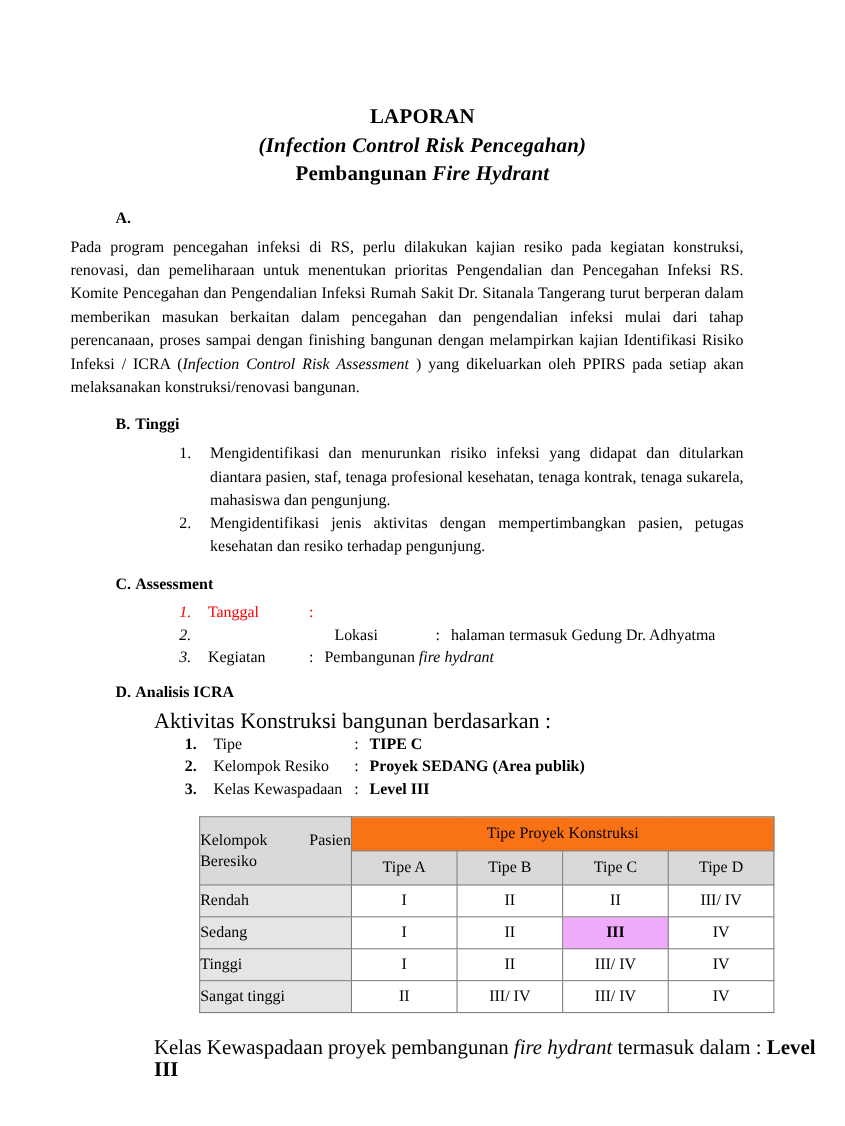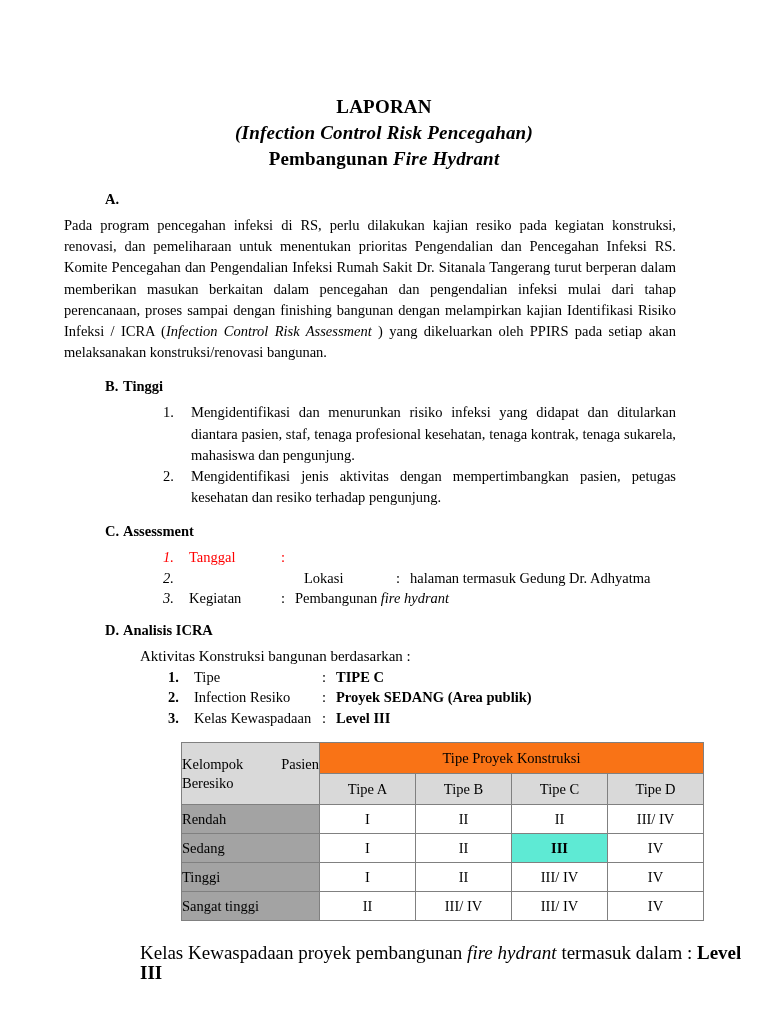--- a/index.html
+++ b/index.html
@@ -117,21 +117,21 @@
   .planlist .pval { flex: 1 1 auto; }
   .planlist .pval .ital { font-style: italic; }
   .planlist .prow.red { color: #FF0000; }
   .planlist .prow.shift .plabel {
     margin-left: 115px;
   }
 
   
   .sub-intro {
     margin-left: 140px;
-    font-size: 15px;
+    font-size: 20px;
     line-height: 21px;
   }
   .anlist {
     margin-left: 168px;
     font-size: 14.5px;
     line-height: 20.5px;
   }
   .anlist .arow {
     display: flex;
     align-items: baseline;
@@ -192,32 +192,32 @@
     background: #f97316;
     text-align: center;
     height: 30px;
   }
   td.hdr-col {
     background: #D9D9D9;
     text-align: center;
     height: 30px;
   }
   td.rowlabel {
-    background: #a3a3a3;
+    background: #e5e5e5;
     text-align: left;
     padding: 6px 8px;
     height: 26px;
   }
   td.cell {
     background: #FFFFFF;
     text-align: center;
     height: 28px;
   }
   td.cell.hl {
-    background: #5eead4;
+    background: #f0abfc;
     font-weight: bold;
   }
 
   
   .footnote {
     margin-left: 140px;
     margin-top: 22px;
     font-size: 19px;
     line-height: 20px;
   }
@@ -317,21 +317,21 @@
 
       <div class="arow">
         <span class="anum">1.</span>
         <span class="alabel">Tipe</span>
         <span class="acolon">:</span>
         <span class="aval">TIPE C</span>
       </div>
 
       <div class="arow">
         <span class="anum">2.</span>
-        <span class="alabel">Infection Resiko</span>
+        <span class="alabel">Kelompok Resiko</span>
         <span class="acolon">:</span>
         <span class="aval">Proyek SEDANG (Area publik)</span>
       </div>
 
       <div class="arow">
         <span class="anum">3.</span>
         <span class="alabel">Kelas Kewaspadaan</span>
         <span class="acolon">:</span>
         <span class="aval">Level III</span>
       </div>

